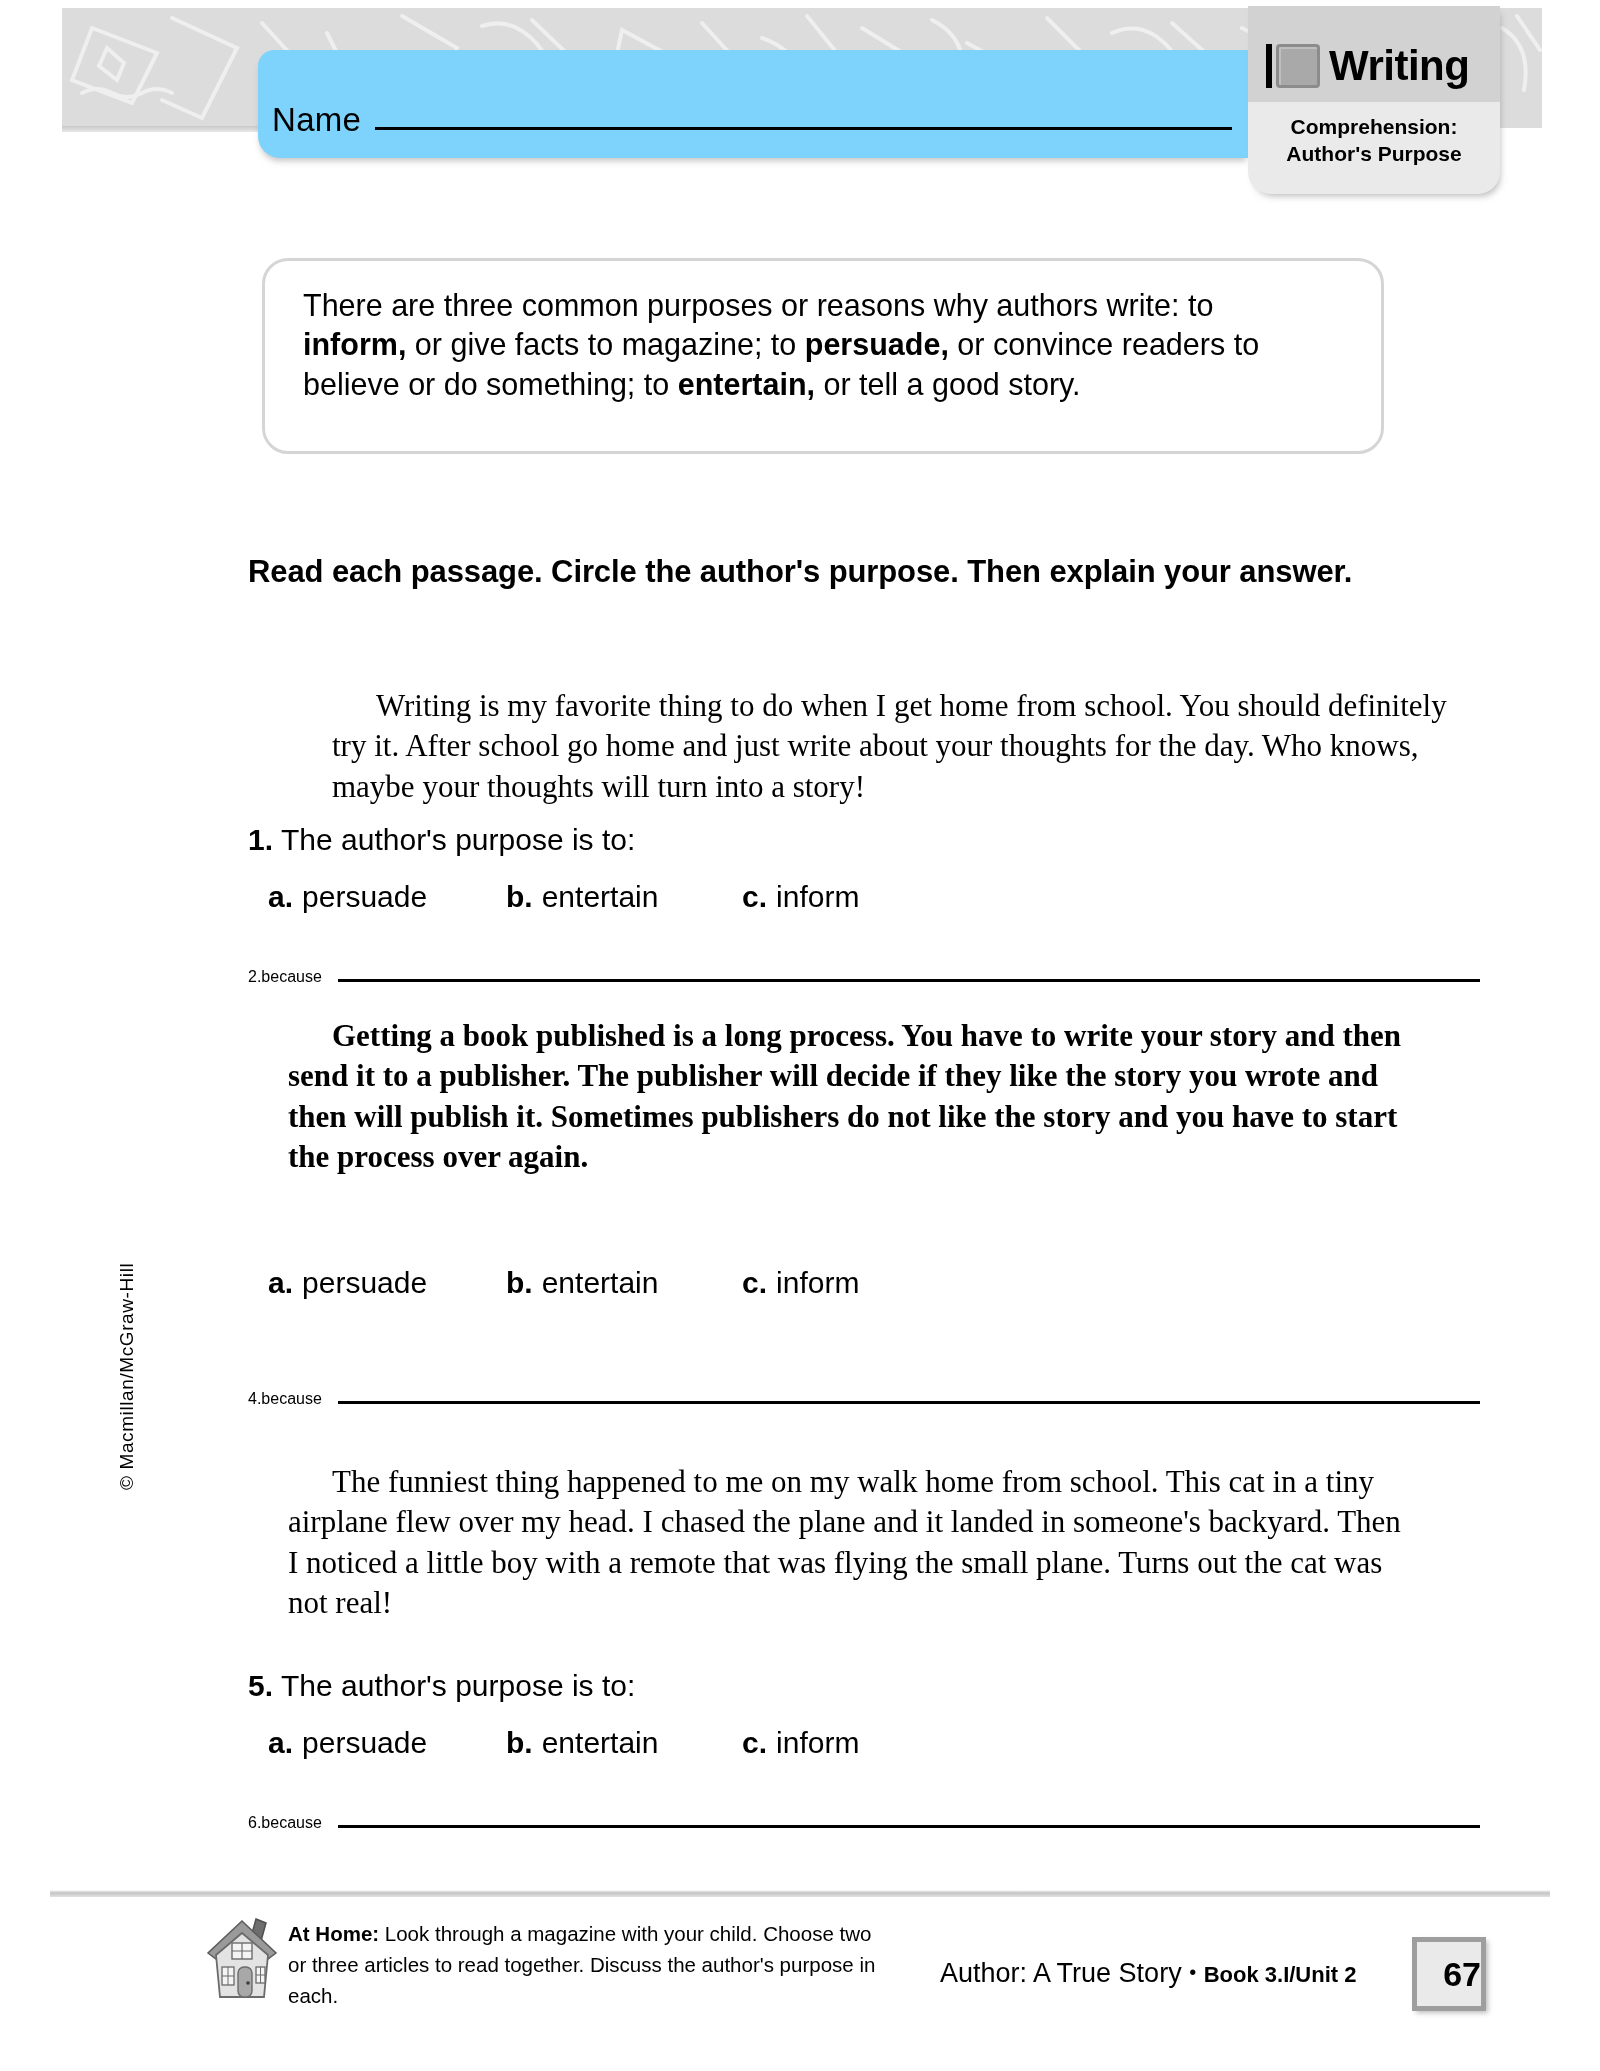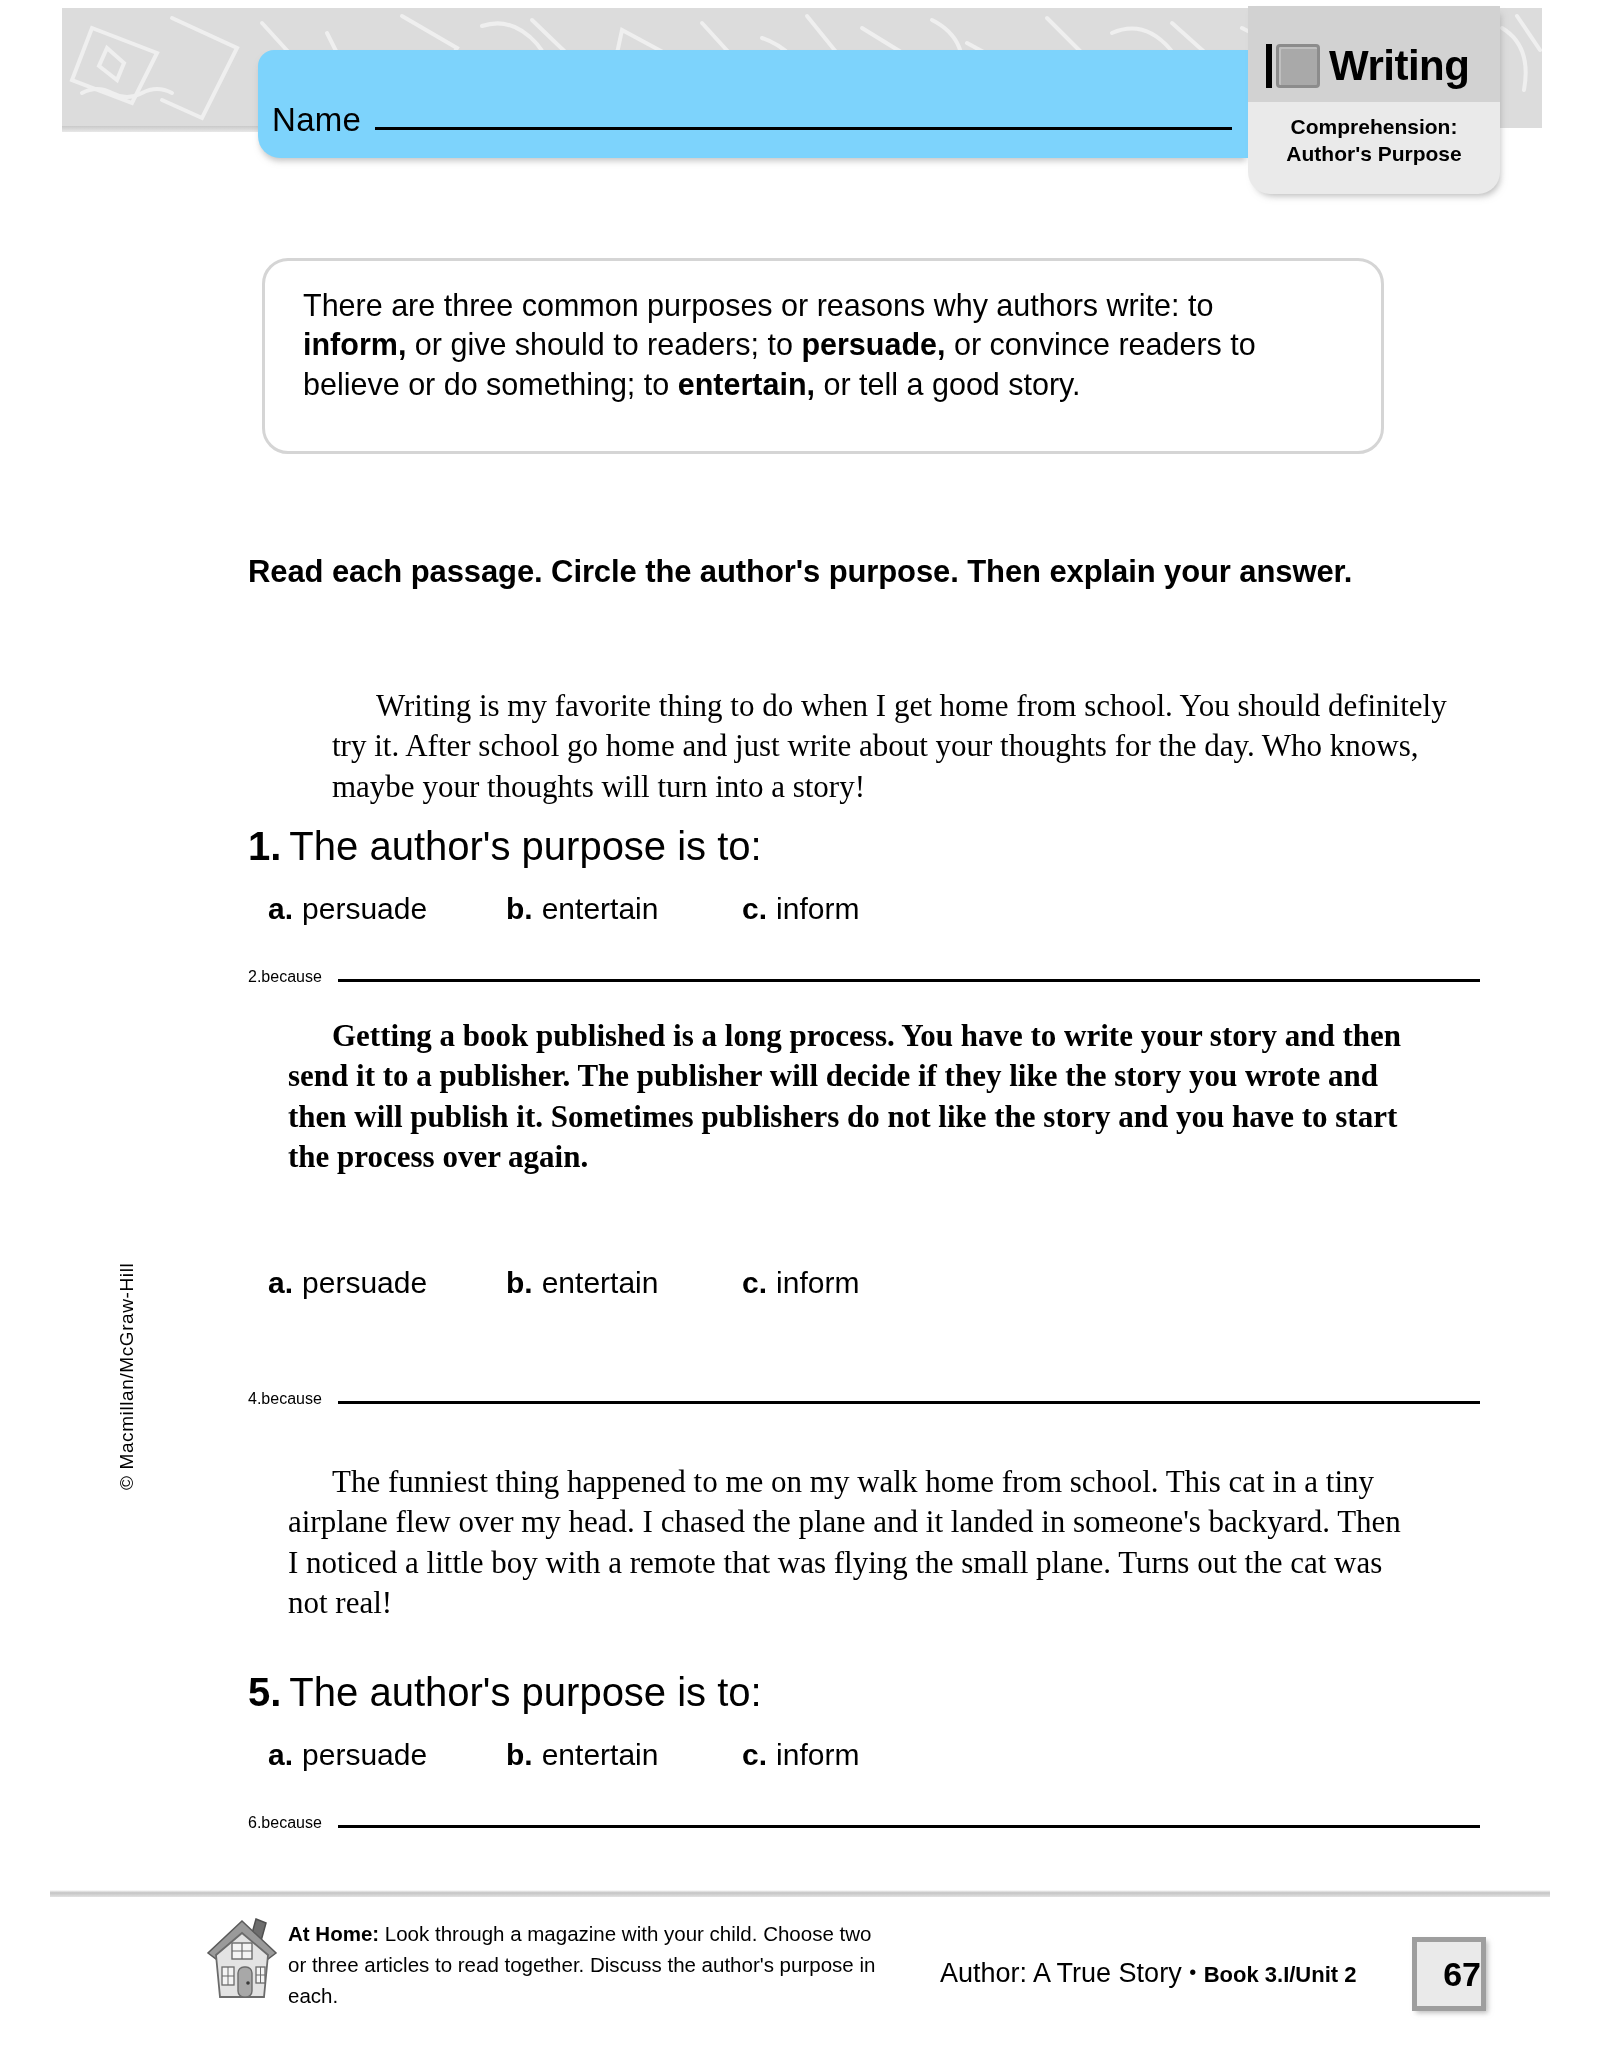--- a/index.html
+++ b/index.html
@@ -179,21 +179,21 @@
     text-indent: 44px;
     text-align: left;
   }
   #passage-1 { top: 686px; margin-left: 44px; }
   #passage-2 { top: 1016px; font-weight: bold; }
   #passage-3 { top: 1462px; }
 
   
   .q-block { position: absolute; left: 248px; width: 1250px; }
   .q-line {
-    font-size: 40px;
+    font-size: 30px;
     color: #000;
     line-height: 1.2;
     white-space: nowrap;
   }
   .q-line .num { font-weight: bold; margin-right: 8px; }
   .choices {
     display: flex;
     margin-top: 22px;
     margin-left: 20px;
     font-size: 30px;
@@ -338,21 +338,21 @@
     <span class="practice-sq"></span>
     <span class="practice-word">Writing</span>
   </div>
   <div class="practice-sub">
     <div>Comprehension:</div>
     <div>Author's Purpose</div>
   </div>
 </div>
 
 <div class="defbox">
-  <p><span>There are three common purposes or reasons why authors write: to </span><b>inform,</b><span> or give should to readers; to </span><b>persuade,</b><span> or convince readers to believe or do something; to </span><b>entertain,</b><span> or tell a good story.</span></p>
+  <p><span>There are three common purposes or reasons why authors write: to </span><b>inform,</b><span> or give facts to magazine; to </span><b>persuade,</b><span> or convince readers to believe or do something; to </span><b>entertain,</b><span> or tell a good story.</span></p>
 </div>
 
 <div class="directions">Read each passage. Circle the author's purpose. Then explain your answer.</div>
 
 <div class="passage" id="passage-1">Writing is my favorite thing to do when I get home from school. You should definitely try it. After school go home and just write about your thoughts for the day. Who knows, maybe your thoughts will turn into a story!</div>
 
 <div class="q-block" id="q-group-1">
   <div class="q-line">
     <span class="num">1.</span><span>The author's purpose is to:</span>
   </div>

